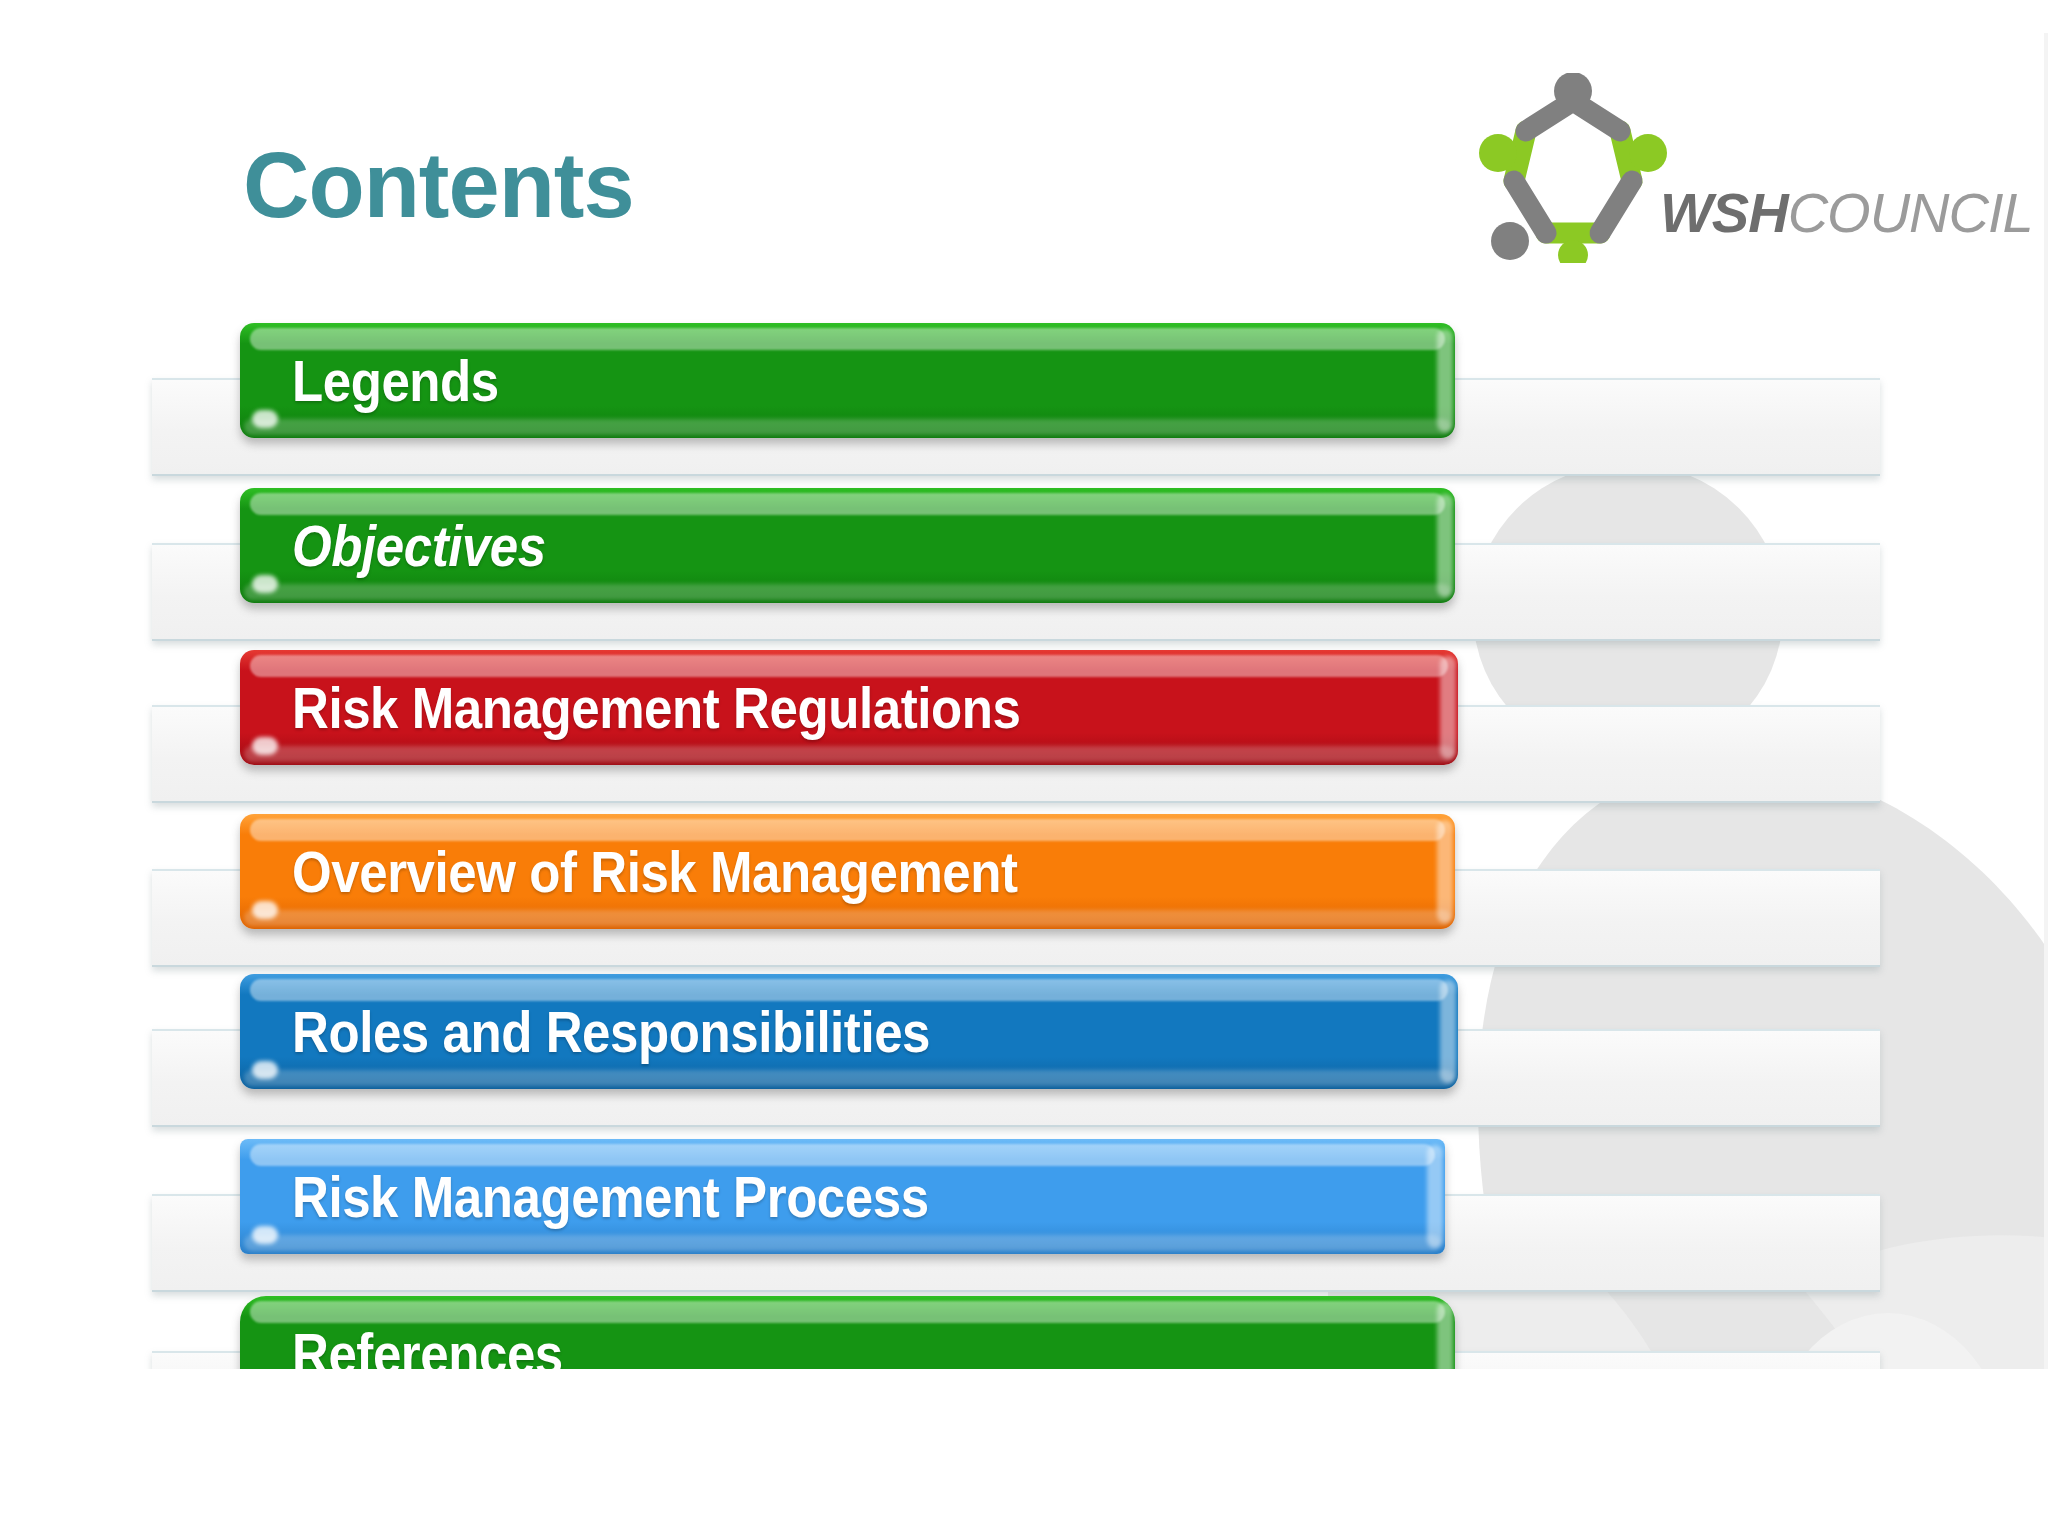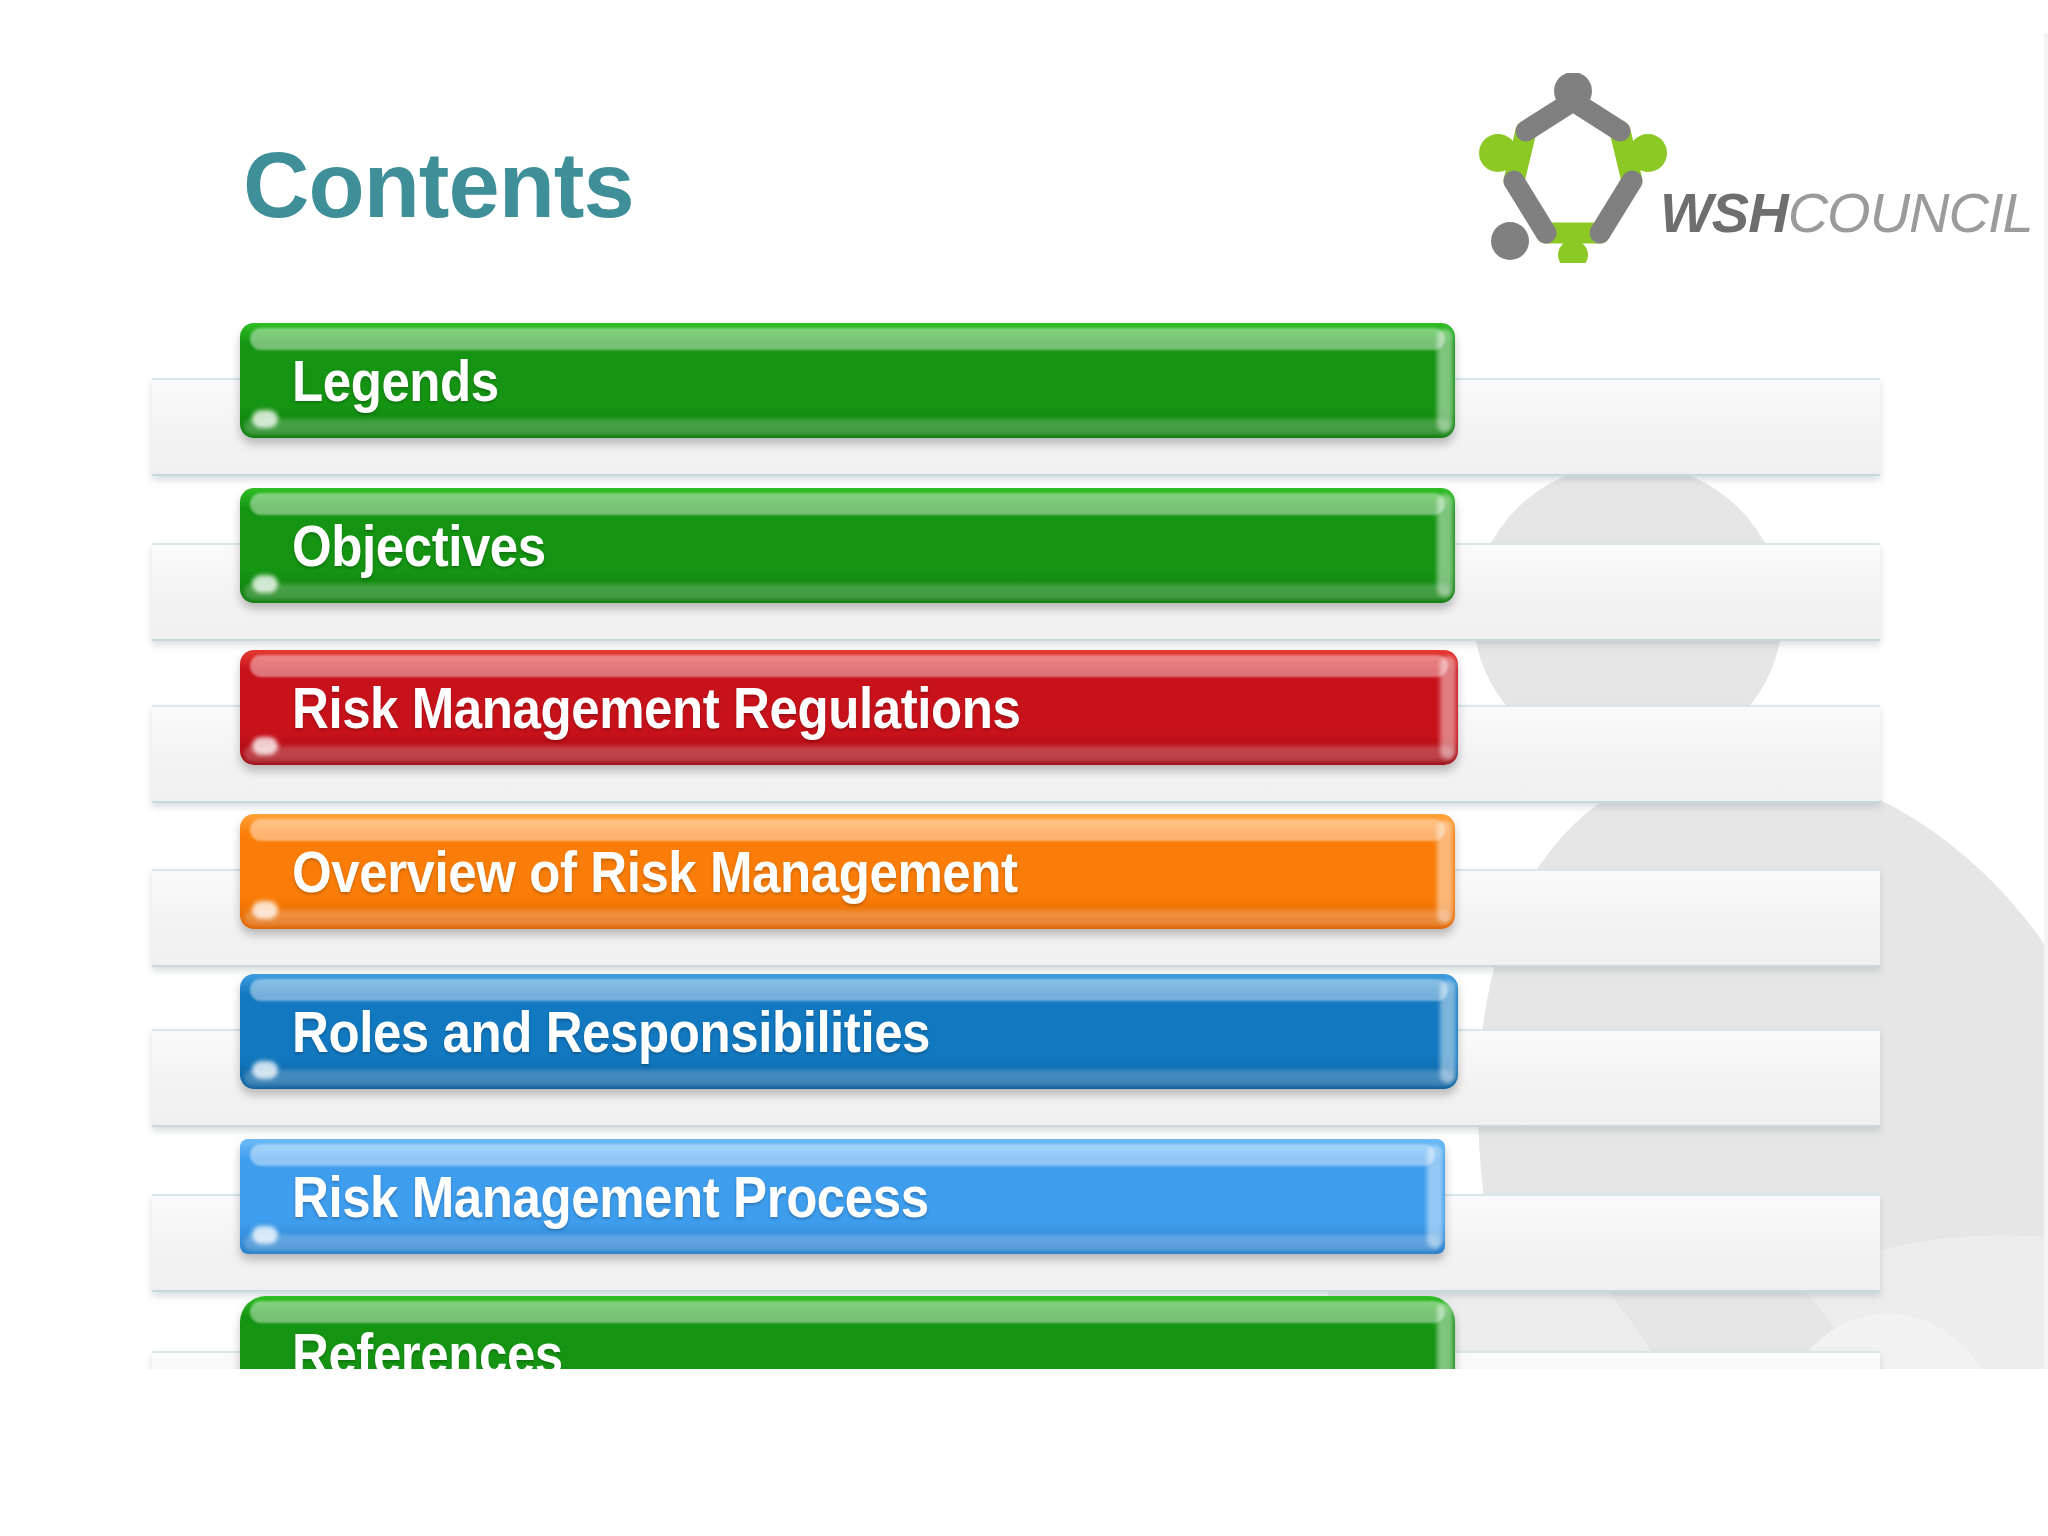--- a/index.html
+++ b/index.html
@@ -262,21 +262,21 @@
         <div class="gloss-top"></div>
         <div class="gloss-right"></div>
         <div class="gloss-bottom"></div>
         <div class="gloss-corner"></div>
         <div class="tab-label">Legends</div>
       </div>
     </div>
 
     <div class="row" style="top:455px;">
       <div class="plate" style="top:55px;"></div>
-      <div class="tab" style="top: 0px; width: 1215px; background: linear-gradient(rgb(47, 191, 36) 0%, rgb(21, 148, 19) 18%, rgb(21, 148, 19) 72%, rgb(13, 122, 12) 100%);">
+      <div class="tab" style="top: 0px; width: 1215px; background: linear-gradient(rgb(47, 191, 36) 0%, rgb(21, 148, 19) 18%, rgb(21, 148, 19) 72%, rgb(13, 122, 12) 100%); font-style: italic;">
         <div class="gloss-top"></div>
         <div class="gloss-right"></div>
         <div class="gloss-bottom"></div>
         <div class="gloss-corner"></div>
         <div class="tab-label">Objectives</div>
       </div>
     </div>
 
     <div class="row" style="top:617px;">
       <div class="plate" style="top:55px;"></div>

